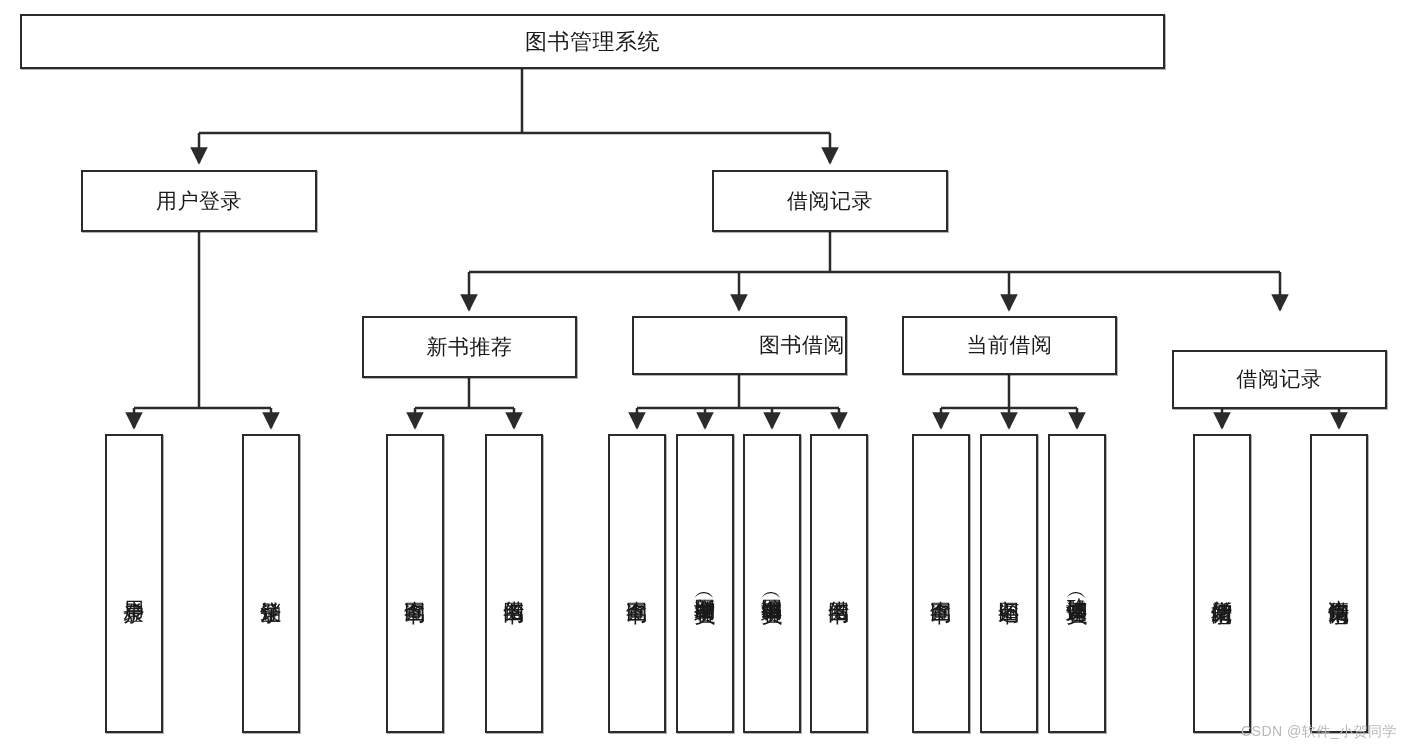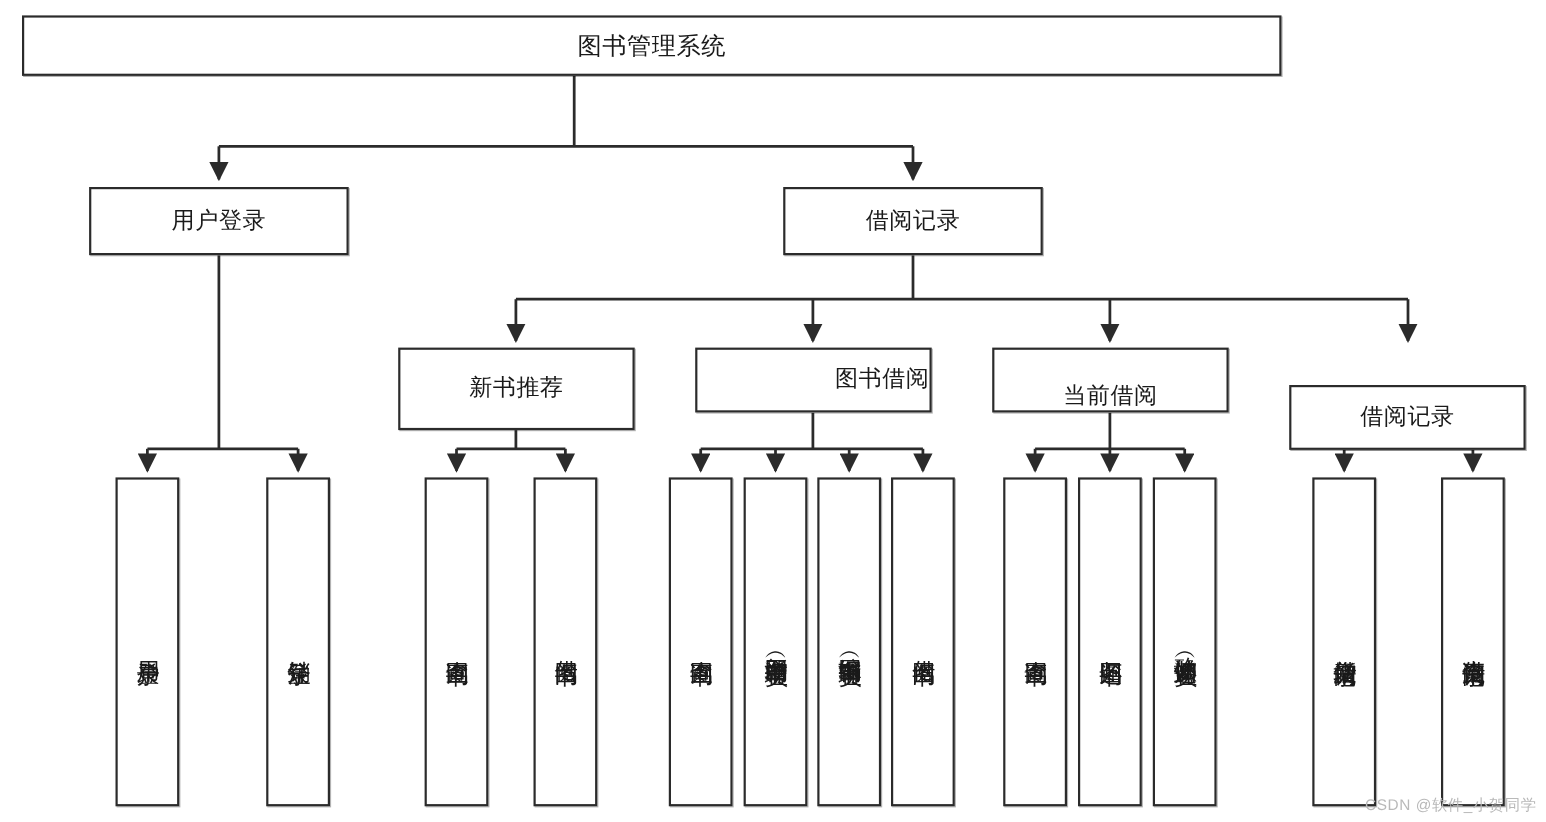--- a/index.html
+++ b/index.html
@@ -132,27 +132,27 @@
     <span class="label">图书管理系统</span>
   </div>
 
   <div class="node h" style="left:81px; top:170px; width:236px; height:62px;">
     <span class="label">用户登录</span>
   </div>
   <div class="node h" style="left:712px; top:170px; width:236px; height:62px;">
     <span class="label">借阅记录</span>
   </div>
 
-  <div class="node h" style="left:362px; top:316px; width:215px; height:75px;">
+  <div class="node h" style="left:362px; top:316px; width:215px; height:62px;">
     <span class="label">新书推荐</span>
   </div>
   <div class="node h" style="left:632px; top:316px; width:215px; height:59px;justify-content:flex-end;">
     <span class="label">图书借阅</span>
   </div>
-  <div class="node h" style="left:902px; top:316px; width:215px; height:59px;align-items:flex-end;">
+  <div class="node h" style="left:902px; top:316px; width:215px; height:59px;">
     <span class="label">当前借阅</span>
   </div>
   <div class="node h" style="left:1172px; top:316px; width:215px; height:59px;margin-top:34px;">
     <span class="label">借阅记录</span>
   </div>
 
   <div class="node v" style="left:105px; top:434px; width:58px; height:299px;">
     <span class="label">用户登录</span>
   </div>
   <div class="node v" style="left:242px; top:434px; width:58px; height:299px;">

